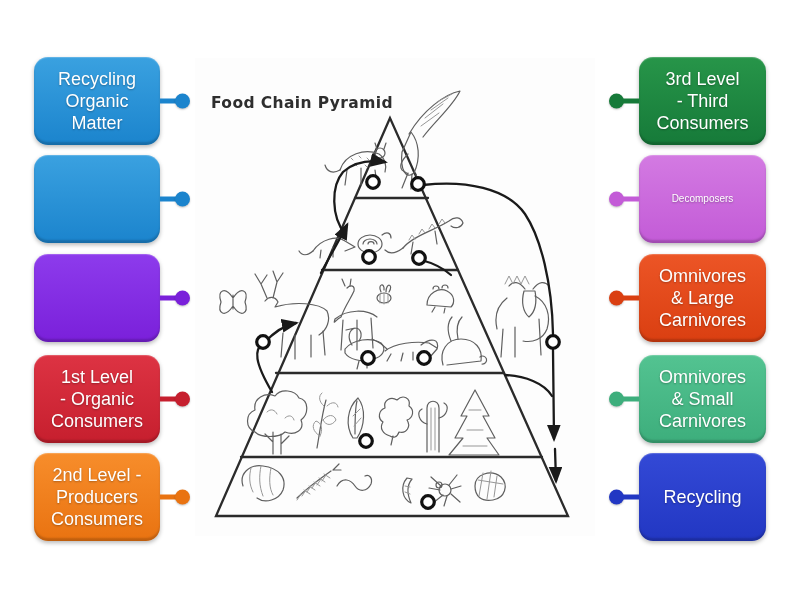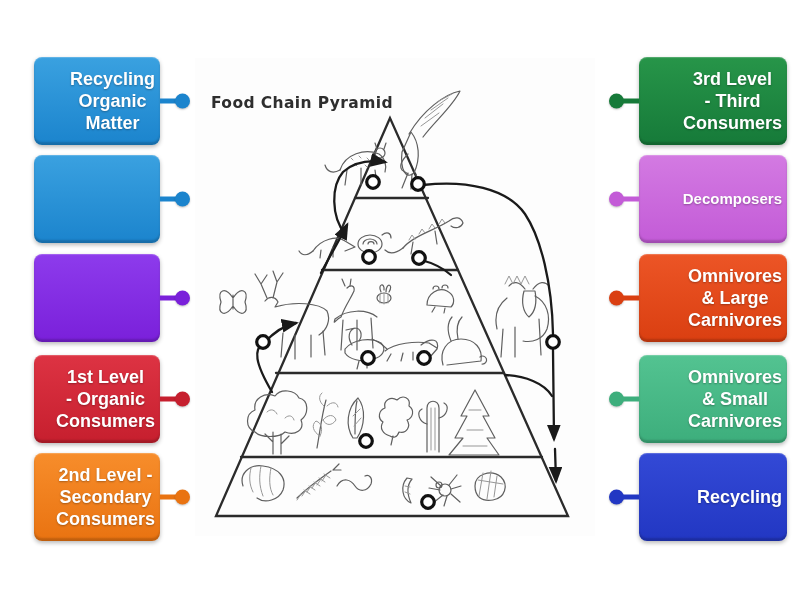--- a/index.html
+++ b/index.html
@@ -1,32 +1,32 @@
 <!DOCTYPE html>
 <html><head>
 <meta charset="utf-8">
 <style>
   html,body{margin:0;padding:0;background:#ffffff;}
   body{width:800px;height:600px;overflow:hidden;font-family:"Liberation Sans",sans-serif;}
   .stage{position:absolute;left:0;top:0;width:800px;height:600px;background:#ffffff;}
 
   
   .label-tag{
-    position:absolute;width:126px;height:88px;border-radius:8px;
-    display:flex;align-items:center;justify-content:flex-end;text-align:center;
-    color:#fff;font-weight:bold;
+    position:absolute;width:126px;height:88px;border-radius:14px;
+    display:flex;align-items:center;justify-content:center;text-align:center;
+    color:#fff;font-weight:normal;
     background:linear-gradient(180deg,var(--c1,#999),var(--c2,#777));
     box-shadow:0 2px 4px rgba(0,0,0,.28), inset 0 -3px 2px rgba(0,0,0,.18), inset 0 1px 1px rgba(255,255,255,.22);
   }
   .label-text{
     white-space:pre-line;font-size:18px;line-height:1.24;padding:0 5px;
     text-shadow:0 1px 2px rgba(0,0,0,.3);
   }
   .col-left  .label-tag{left:34px;}
-  .col-right .label-tag{left:639px;width:148px;}
+  .col-right .label-tag{left:639px;width:127px;}
   .row0{top:57px}.row1{top:155px}.row2{top:254px}.row3{top:355px}.row4{top:453px}
 
   
   .connector{position:absolute;top:50%;transform:translateY(-50%);display:flex;align-items:center;}
   .col-left  .connector{left:100%;}
   .col-right .connector{right:100%;flex-direction:row-reverse;}
   .connector .stem{display:block;width:16px;height:5px;background:var(--c2,#777);}
   .connector .dot{display:block;width:15px;height:15px;border-radius:50%;background:var(--c2,#777);margin:0 -1px;box-shadow:0 1px 2px rgba(0,0,0,.25);}
 
   
@@ -69,41 +69,41 @@
       <div class="label-text">1st Level
 - Organic
 Consumers</div>
       <div class="connector">
           <i class="stem"></i>
           <i class="dot"></i>
         </div>
     </div>
     <div class="label-tag row4" style="--c1: #f78d2b; --c2: #e97311;">
       <div class="label-text">2nd Level -
-Secondary
+Producers
 Consumers</div>
       <div class="connector">
           <i class="stem"></i>
           <i class="dot"></i>
         </div>
     </div>
   </div>
 
   <div class="col-right">
     <div class="label-tag row0" style="--c1: #279549; --c2: #167a39;">
       <div class="label-text">3rd Level
 - Third
 Consumers</div>
       <div class="connector">
           <i class="stem"></i>
           <i class="dot"></i>
         </div>
     </div>
     <div class="label-tag row1" style="--c1: #d37ae2; --c2: #c35bd7;">
-      <div class="label-text" style="font-size: 15px;">Decomposers</div>
+      <div class="label-text" style="font-size: 10px;">Decomposers</div>
       <div class="connector">
           <i class="stem"></i>
           <i class="dot"></i>
         </div>
     </div>
     <div class="label-tag row2" style="--c1: #ec5526; --c2: #da3f11;">
       <div class="label-text">Omnivores
 &amp; Large
 Carnivores</div>
       <div class="connector">

